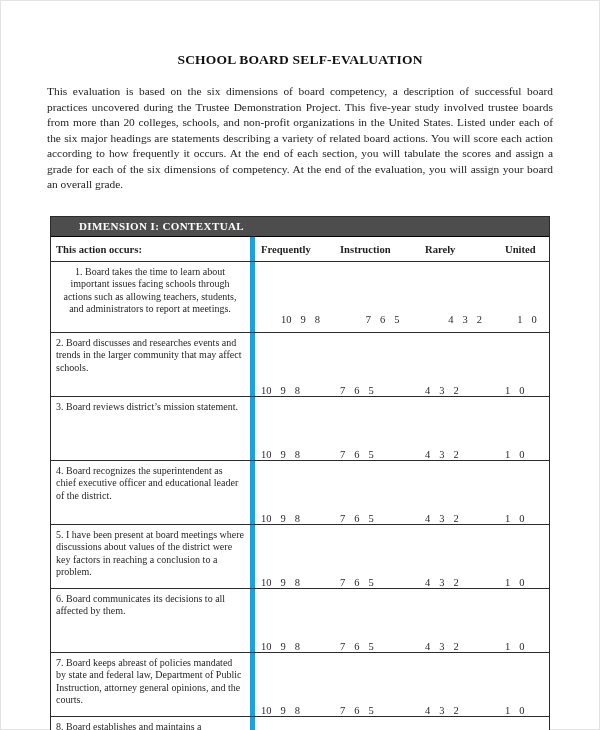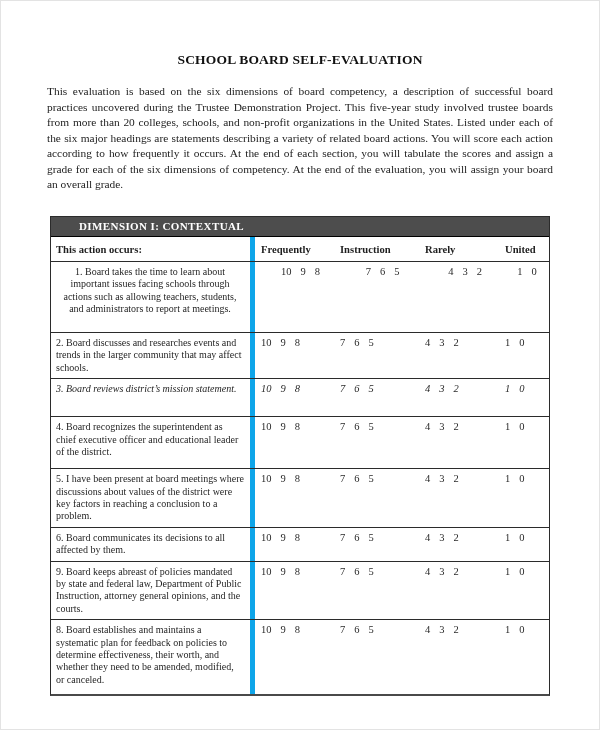--- a/index.html
+++ b/index.html
@@ -34,27 +34,27 @@
     border-right:5px solid #0ea5e9;box-sizing:border-box;
     padding:4px 6px 4px 5px;font-size:10px;line-height:12.4px;
   }
   .thead .col-statement{font-weight:bold;font-size:10.6px;padding-top:7px;padding-bottom:5px;}
   .scores-grid{
     display:grid;grid-template-columns:79px 85px 80px auto;
     padding:4px 0 0 6px;box-sizing:border-box;align-content:start;
   }
   .thead .scores-grid{padding-top:7px;font-weight:bold;font-size:10.6px;}
   .eval-row{border-top:1px solid #2b2b2b;}
-  .eval-row .scores-grid{font-size:10.5px;color:#2a2a2a;}
+  .eval-row .scores-grid{font-size:10.5px;color:#2a2a2a;margin-top:48px;}
   .num{display:inline-block;margin-right:9px;}
   .num:last-child{margin-right:0;}
   
   #rows-container .eval-row:nth-child(1){min-height:70px;text-align:center;}
   #rows-container .eval-row:nth-child(2){min-height:36px;}
-  #rows-container .eval-row:nth-child(3){min-height:37px;font-style:italic;}
+  #rows-container .eval-row:nth-child(3){min-height:37px;}
   #rows-container .eval-row:nth-child(4){min-height:51px;}
   #rows-container .eval-row:nth-child(5){min-height:54px;}
   #rows-container .eval-row:nth-child(6){min-height:29px;}
   #rows-container .eval-row:nth-child(7){min-height:56px;}
   #rows-container .eval-row:nth-child(8){min-height:74px;}
 </style>
 </head>
 <body>
 
 <div class="page">
@@ -132,21 +132,21 @@
     <div class="col-statement">6. Board communicates its decisions to all affected by them.</div>
     <div class="scores-grid">
             <span><span class="num">10</span><span class="num">9</span><span class="num">8</span></span>
             <span><span class="num">7</span><span class="num">6</span><span class="num">5</span></span>
             <span><span class="num">4</span><span class="num">3</span><span class="num">2</span></span>
             <span><span class="num">1</span><span class="num">0</span></span>
           </div>
   </div>
 
   <div class="row eval-row">
-    <div class="col-statement">9. Board keeps abreast of policies mandated by state and federal law, Department of Public Instruction, attorney general opinions, and the courts.</div>
+    <div class="col-statement">7. Board keeps abreast of policies mandated by state and federal law, Department of Public Instruction, attorney general opinions, and the courts.</div>
     <div class="scores-grid">
             <span><span class="num">10</span><span class="num">9</span><span class="num">8</span></span>
             <span><span class="num">7</span><span class="num">6</span><span class="num">5</span></span>
             <span><span class="num">4</span><span class="num">3</span><span class="num">2</span></span>
             <span><span class="num">1</span><span class="num">0</span></span>
           </div>
   </div>
 
   <div class="row eval-row">
     <div class="col-statement">8. Board establishes and maintains a systematic plan for feedback on policies to determine effectiveness, their worth, and whether they need to be amended, modified, or canceled.</div>

